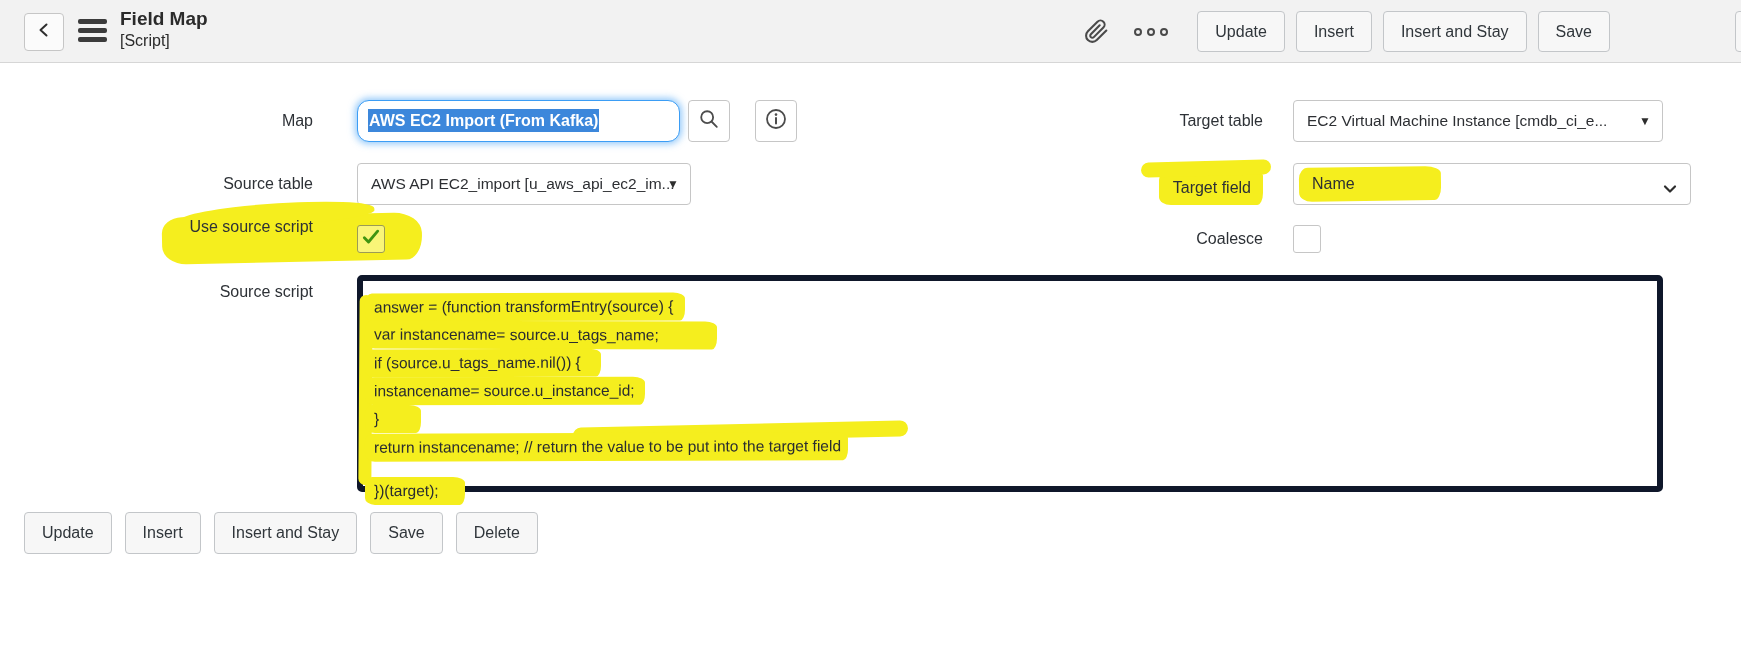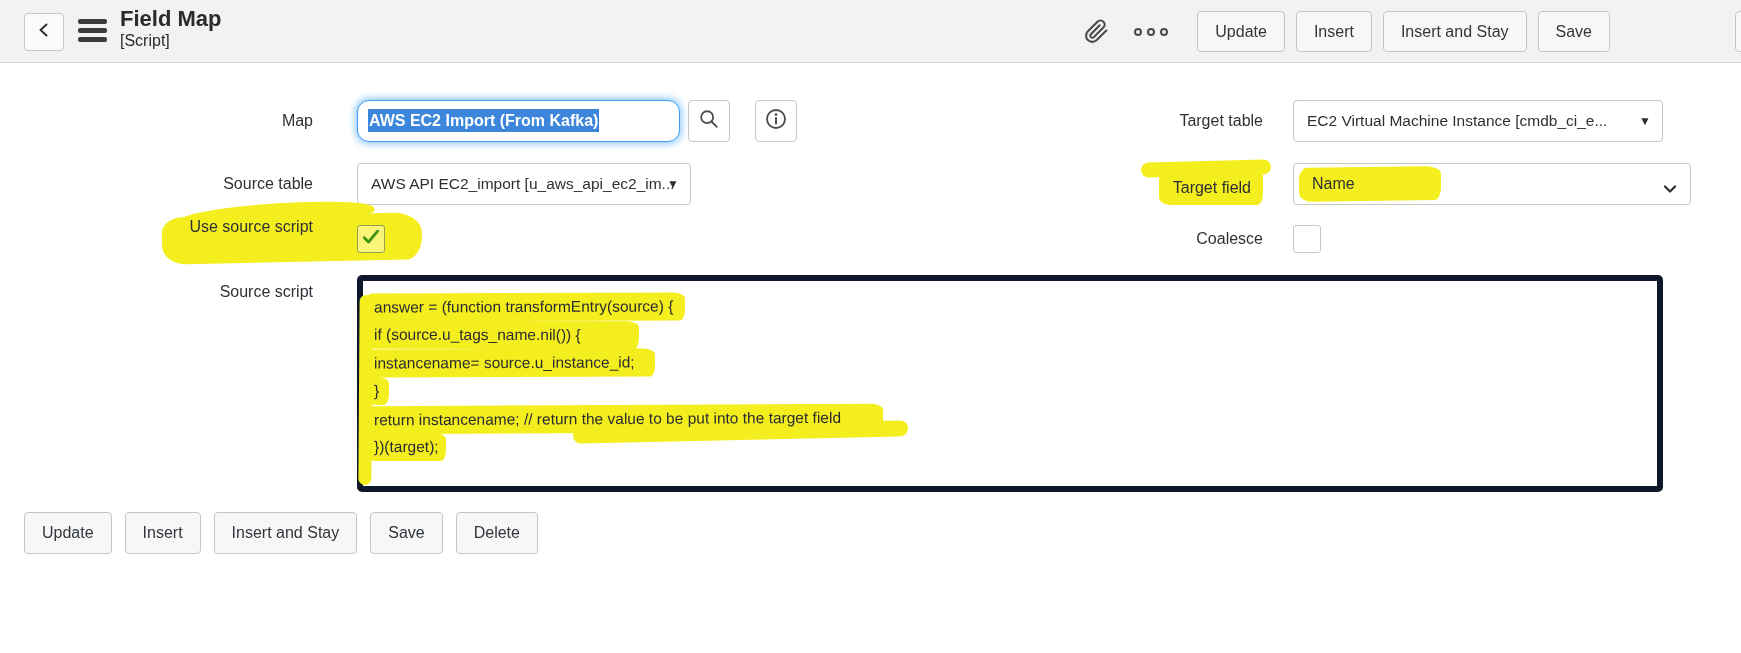--- a/index.html
+++ b/index.html
@@ -8,21 +8,21 @@
 
   
   .header { position:absolute; left:0; top:0; width:1741px; height:63px;
             background:#f2f2f2; border-bottom:1px solid #d6d6d6; }
   .back-btn { position:absolute; left:24px; top:13px; width:40px; height:38px;
               background:#fbfbfb; border:1px solid #c6c6c6; border-radius:4px;
               display:flex; align-items:center; justify-content:center; cursor:pointer; }
   .hamburger { position:absolute; left:78px; top:19px; width:29px; cursor:pointer; }
   .hamburger i { display:block; height:5px; background:#3b3b3b; border-radius:2px; margin-bottom:4px; }
   .title-block { position:absolute; left:120px; top:8px; line-height:22px; }
-  .title-block .t1 { font-size:22px; font-weight:bold; color:#2b2b2b; }
+  .title-block .t1 { font-size:19px; font-weight:bold; color:#2b2b2b; }
   .title-block .t2 { font-size:16px; color:#2b2b2b; }
   .header-actions { position:absolute; right:131px; top:11px; height:41px;
                     display:flex; align-items:center; gap:11px; }
   .clip { margin-right:14px; display:flex; cursor:pointer; }
   .dots { display:flex; gap:5px; margin-right:18px; cursor:pointer; }
   .dots i { width:8px; height:8px; border:2px solid #4a4a4a; border-radius:50%; }
   .btn { height:41px; padding:0 17px; background:#f7f7f7; border:1px solid #c3c6c9;
          border-radius:4px; font-size:16px; color:#30363b; cursor:pointer;
          font-family:"Liberation Sans", sans-serif; }
   .edge-sliver { position:absolute; right:-2px; top:11px; width:8px; height:41px;
@@ -190,20 +190,21 @@
 
   <div class="lbl rc" style="top:225px; line-height:28px;">Coalesce</div>
   <div class="checkbox cb-empty" style="left:1293px; top:225px;"></div>
 
   <div class="lbl lc" style="top:280px; line-height:24px;">Source script</div>
   <div class="script-box">
     <div class="smear-left"></div>
     <div class="smear-mid"></div>
     <div class="code-lines">
       <div class="code-line"><span>answer = (function transformEntry(source) {</span></div>
+      <div class="code-line"><span>var instancename= source.u_tags_name;</span></div>
       <div class="code-line"><span>if (source.u_tags_name.nil()) {</span></div>
       <div class="code-line"><span>instancename= source.u_instance_id;</span></div>
       <div class="code-line"><span>}</span></div>
       <div class="code-line"><span>return instancename; // return the value to be put into the target field</span></div>
       <div class="code-line"><span>})(target);</span></div>
     </div>
   </div>
 
 </div>
 

